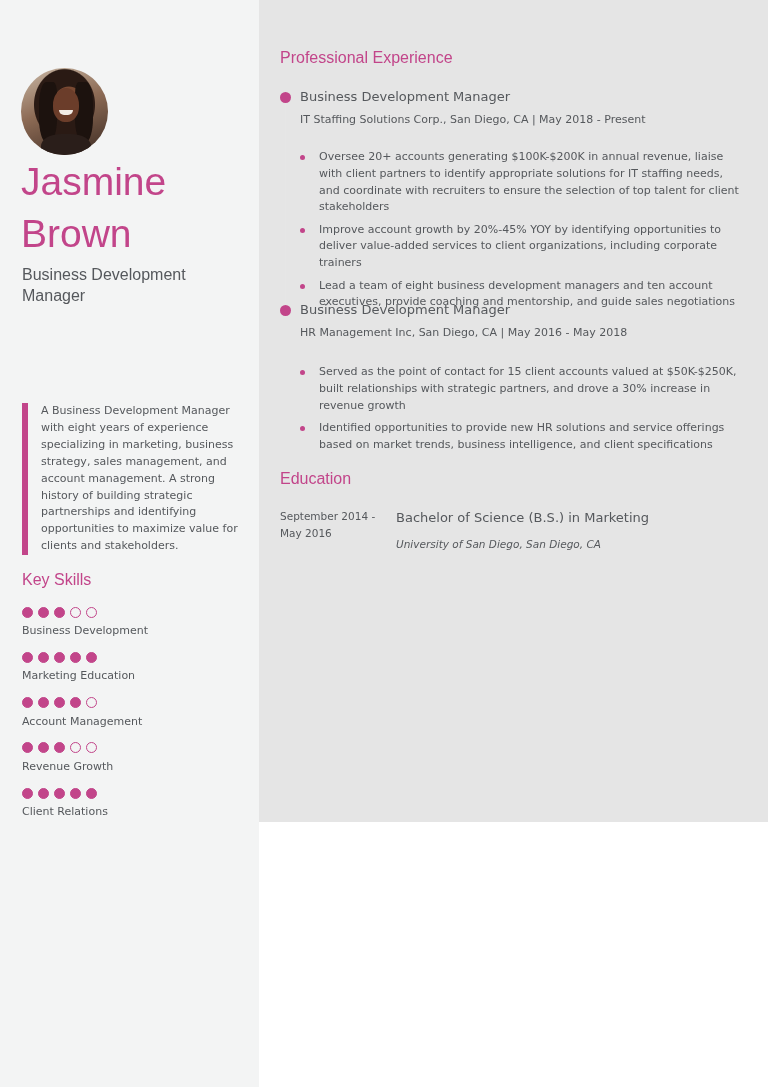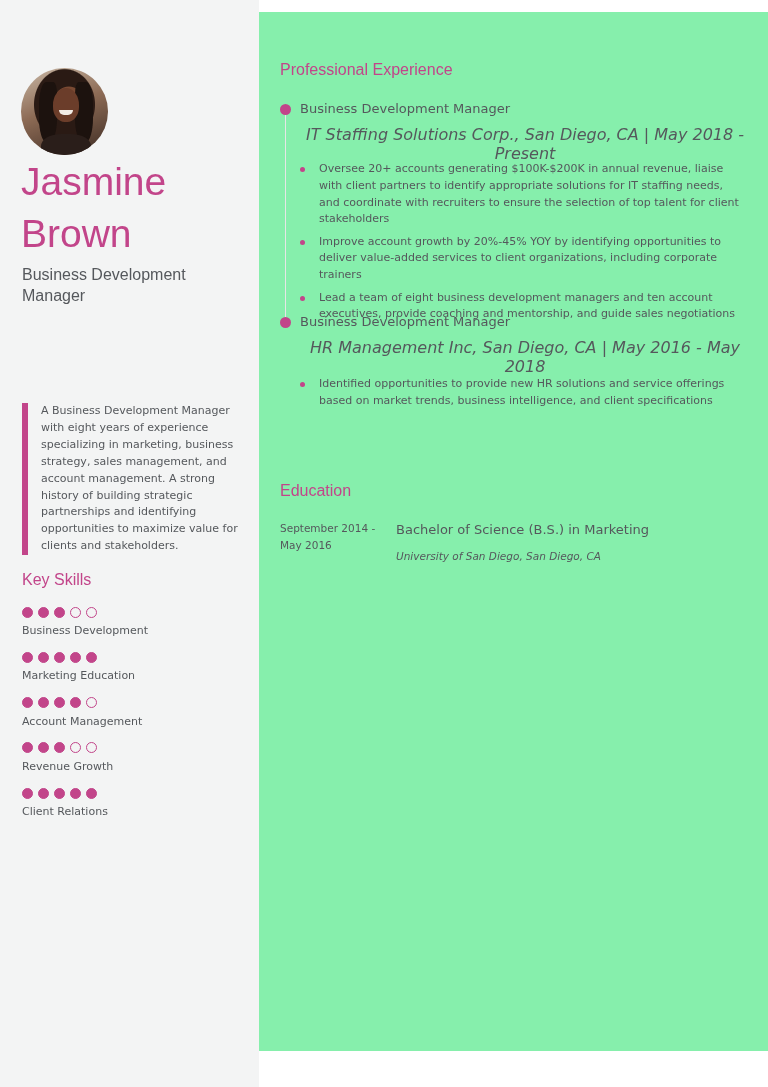--- a/index.html
+++ b/index.html
@@ -3,21 +3,21 @@
 <meta charset="utf-8">
 <style>
   * { box-sizing: border-box; margin: 0; padding: 0; }
   html, body { width: 768px; height: 1087px; background: #ffffff; overflow: hidden; }
   body { font-family: "DejaVu Sans", sans-serif; color: #555a5f; position: relative; }
 
   .sidebar {
     position: absolute; left: 0; top: 0; width: 259px; height: 1087px;
     background: #f3f4f4;
   }
-  .main { position: absolute; left: 259px; top: 12px; width: 509px; height: 1039px; background: #86efac; }
+  .main { position: absolute; left: 259px; top: 0; width: 509px; height: 822px; background: #e5e5e5; }
 
   .avatar {
     position: absolute; left: 21px; top: 68px; width: 87px; height: 87px; border-radius: 50%;
     overflow: hidden;
     background: radial-gradient(circle at 55% 38%, #7a4a33 0 14px, transparent 15px),
                 radial-gradient(ellipse at 50% 42%, #2a1a14 0 30px, transparent 31px),
                 linear-gradient(160deg, #c9b8a6 0%, #8d6b55 45%, #3b2a22 100%);
   }
   .avatar .face {
     position: absolute; left: 32px; top: 20px; width: 26px; height: 34px; border-radius: 50% 50% 45% 45%;
@@ -61,21 +61,21 @@
   .skill-name { font-size: 11px; line-height: 16px; margin-top: 5px; color: #55585c; }
 
   .section-title-main {
     position: absolute; left: 21px;
     font-family: "Liberation Sans", sans-serif; font-size: 16px; color: #c2458a;
   }
   .timeline-line { position: absolute; left: 26px; top: 97px; width: 1px; height: 213px; background: #e6e6e6; }
   .job { position: absolute; left: 21px; width: 470px; }
   .job-dot { position: absolute; left: 0; top: 5px; width: 11px; height: 11px; border-radius: 50%; background: #c2458a; }
   .job-role { position: absolute; left: 20px; top: 0; font-size: 13px; line-height: 20px; color: #55585c; }
-  .job-meta { position: absolute; left: 20px; top: 26px; font-size: 16px; font-style: italic; color: #55585c; text-align: center; }
+  .job-meta { position: absolute; left: 20px; top: 26px; font-size: 11px; color: #55585c; text-align: center; }
   .bullets { position: absolute; left: 20px; list-style: none; width: 445px; }
   .bullets li { position: relative; padding-left: 19px; font-size: 11px; line-height: 16.8px; color: #55585c; margin-bottom: 5.5px; }
   .bullets li::before {
     content: ""; position: absolute; left: 0; top: 6px; width: 5px; height: 5px; border-radius: 50%; background: #c2458a;
   }
 
   .edu { position: absolute; left: 21px; top: 508px; width: 470px; }
   .edu-date { position: absolute; left: 0; top: 0; width: 100px; font-size: 10.5px; line-height: 16.5px; color: #55585c; }
   .edu-degree { position: absolute; left: 116px; top: 0; font-size: 13px; line-height: 20px; color: #55585c; }
   .edu-school { position: absolute; left: 116px; top: 30px; font-size: 10.5px; font-style: italic; color: #55585c; }
@@ -172,20 +172,21 @@
       <li>Improve account growth by 20%-45% YOY by identifying opportunities to deliver value-added services to client organizations, including corporate trainers</li>
       <li>Lead a team of eight business development managers and ten account executives, provide coaching and mentorship, and guide sales negotiations</li>
     </ul>
   </div>
 
   <div class="job" style="top:300px;">
     <span class="job-dot"></span>
     <div class="job-role">Business Development Manager</div>
     <div class="job-meta">HR Management Inc, San Diego, CA | May 2016 - May 2018</div>
     <ul class="bullets" style="top:64px;">
+      <li>Served as the point of contact for 15 client accounts valued at $50K-$250K, built relationships with strategic partners, and drove a 30% increase in revenue growth</li>
       <li>Identified opportunities to provide new HR solutions and service offerings based on market trends, business intelligence, and client specifications</li>
     </ul>
   </div>
 
   <div class="section-title-main" style="top:470px;">Education</div>
 
   <div class="edu">
     <div class="edu-date">September 2014 - May 2016</div>
     <div class="edu-degree">Bachelor of Science (B.S.) in Marketing</div>
     <div class="edu-school">University of San Diego, San Diego, CA</div>

